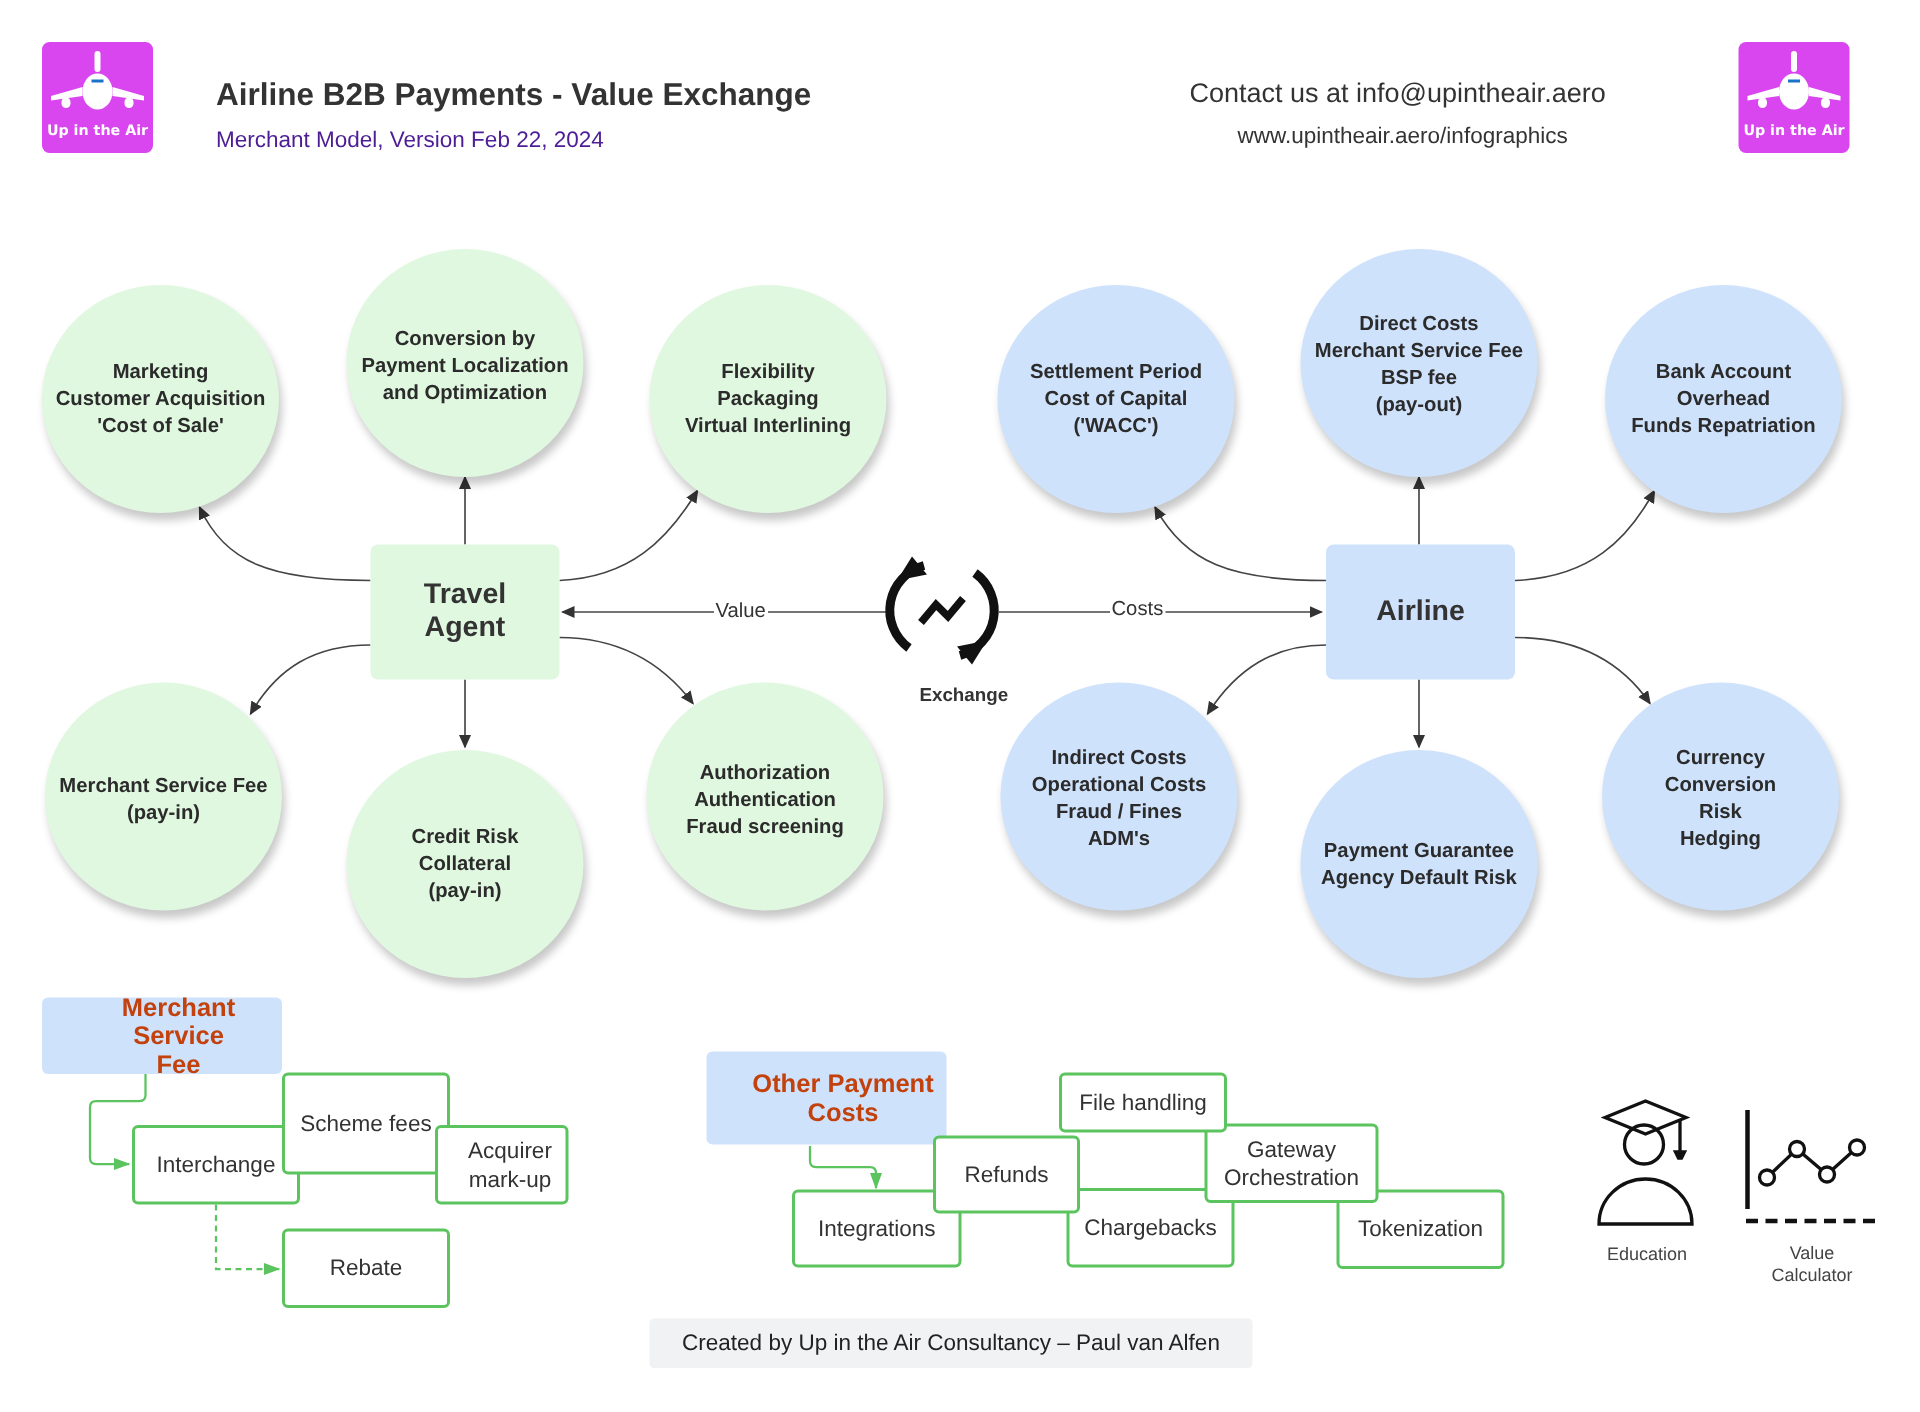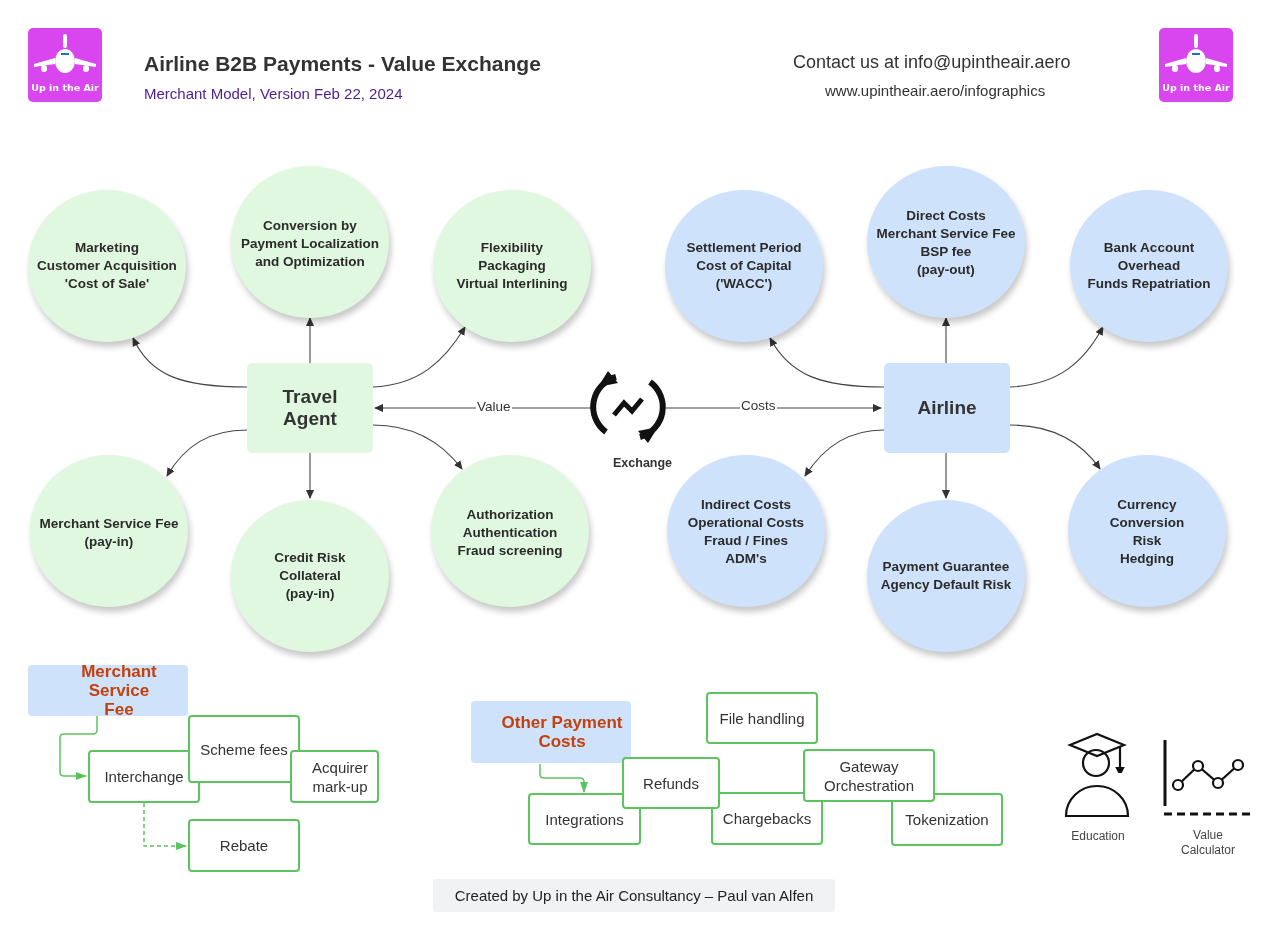--- a/index.html
+++ b/index.html
@@ -195,21 +195,21 @@
 <div class="gbox" style="left:290px;top:750px;width:89px;height:53px;padding-left:11px;">Acquirer
 mark-up</div>
 <div class="gbox" style="left:188px;top:819px;width:112px;height:53px;">Rebate</div>
 
 <div class="head-box" style="left:471px;top:701px;width:138px;height:62px;">Other Payment
 Costs</div>
 <div class="gbox" style="left:528px;top:793px;width:113px;height:52px;">Integrations</div>
 <div class="gbox" style="left:711px;top:792px;width:112px;height:53px;">Chargebacks</div>
 <div class="gbox" style="left:891px;top:793px;width:112px;height:53px;">Tokenization</div>
 <div class="gbox" style="left:622px;top:757px;width:98px;height:52px;">Refunds</div>
-<div class="gbox" style="left:803px;top:749px;width:132px;height:53px;text-align:center;">Gateway
+<div class="gbox" style="left:803px;top:749px;width:116px;height:53px;text-align:center;">Gateway
 Orchestration</div>
-<div class="gbox" style="left:706px;top:692px;width:112px;height:52px;">File handling</div>
+<div class="gbox" style="left:706px;top:715px;width:112px;height:40px;">File handling</div>
 
 <div class="icon-label" style="left:1060px;top:829px;width:76px;">Education</div>
 <div class="icon-label" style="left:1168px;top:828px;width:80px;">Value
 Calculator</div>
 
 <div class="footer">Created by Up in the Air Consultancy – Paul van Alfen</div>
 
 </body></html>

